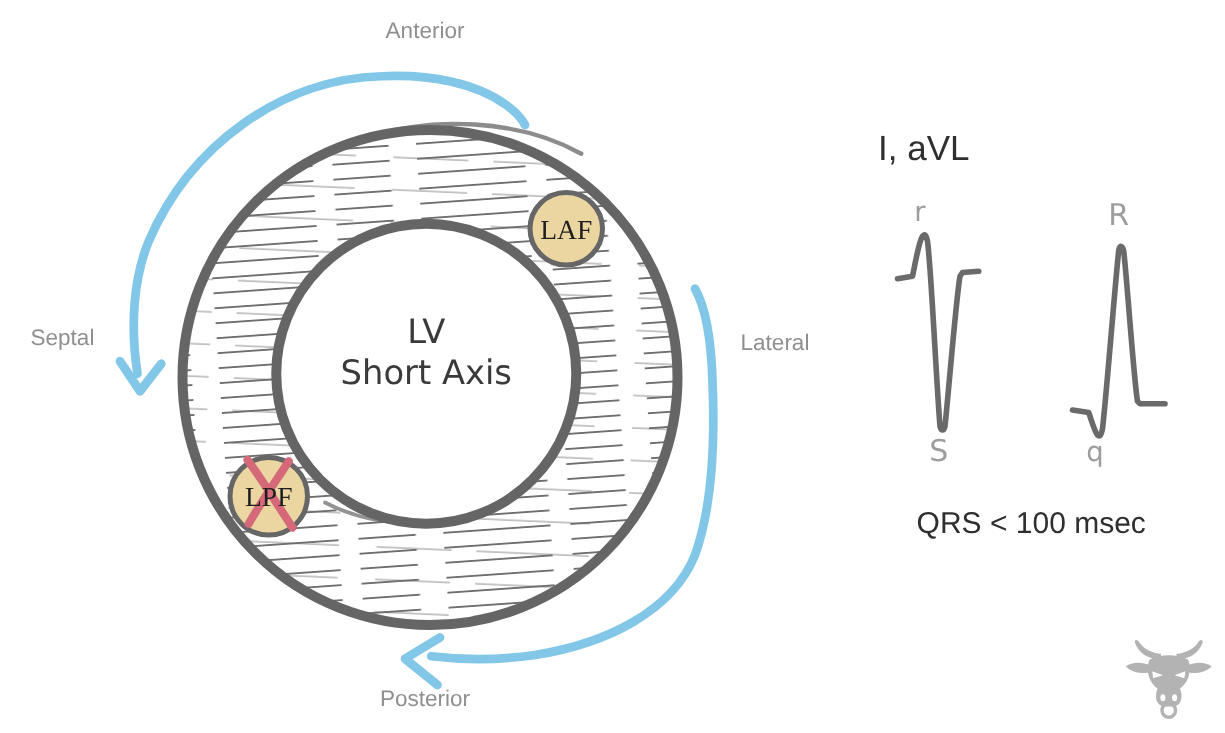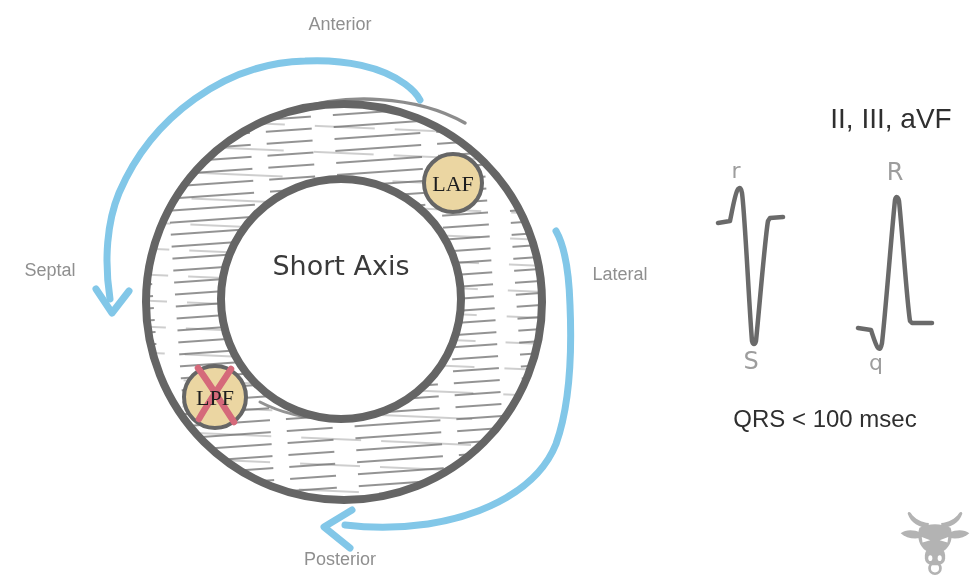--- a/index.html
+++ b/index.html
@@ -80,27 +80,28 @@
       <circle class="bull-ring" cx="50" cy="76" r="7"></circle>
     </g>
   </svg>
 
   <div class="abs dir-label" style="left:240px;top:15px;width:200px;">Anterior</div>
   <div class="abs dir-label" style="left:240px;top:550px;width:200px;">Posterior</div>
   <div class="abs dir-label" style="left:0px;top:261px;width:100px;">Septal</div>
   <div class="abs dir-label" style="left:560px;top:265px;width:120px;">Lateral</div>
 
   <div class="abs center-label" style="left:221px;top:249px;width:240px;">
+    <div>LV</div>
     <div>Short Axis</div>
   </div>
 
   <div class="abs fascicle-label" style="left:418px;top:173px;width:70px;">LAF</div>
   <div class="abs fascicle-label" style="left:180px;top:387px;width:70px;">LPF</div>
 
-  <div class="abs lead-header" style="left:816px;top:104px;width:150px;">II, III, aVF</div>
+  <div class="abs lead-header" style="left:664px;top:104px;width:150px;">I, aVL</div>
 
   <div class="abs wave-label" style="left:720px;top:160px;width:32px;">r</div>
   <div class="abs wave-label" style="left:733px;top:349px;width:36px;font-size:24px;">S</div>
   <div class="abs wave-label" style="left:877px;top:160px;width:36px;font-size:24px;">R</div>
   <div class="abs wave-label" style="left:860px;top:352px;width:32px;">q</div>
 
   <div class="abs criteria" style="left:700px;top:404px;width:250px;">
     <div>QRS &lt; 100 msec</div>
   </div>
 

